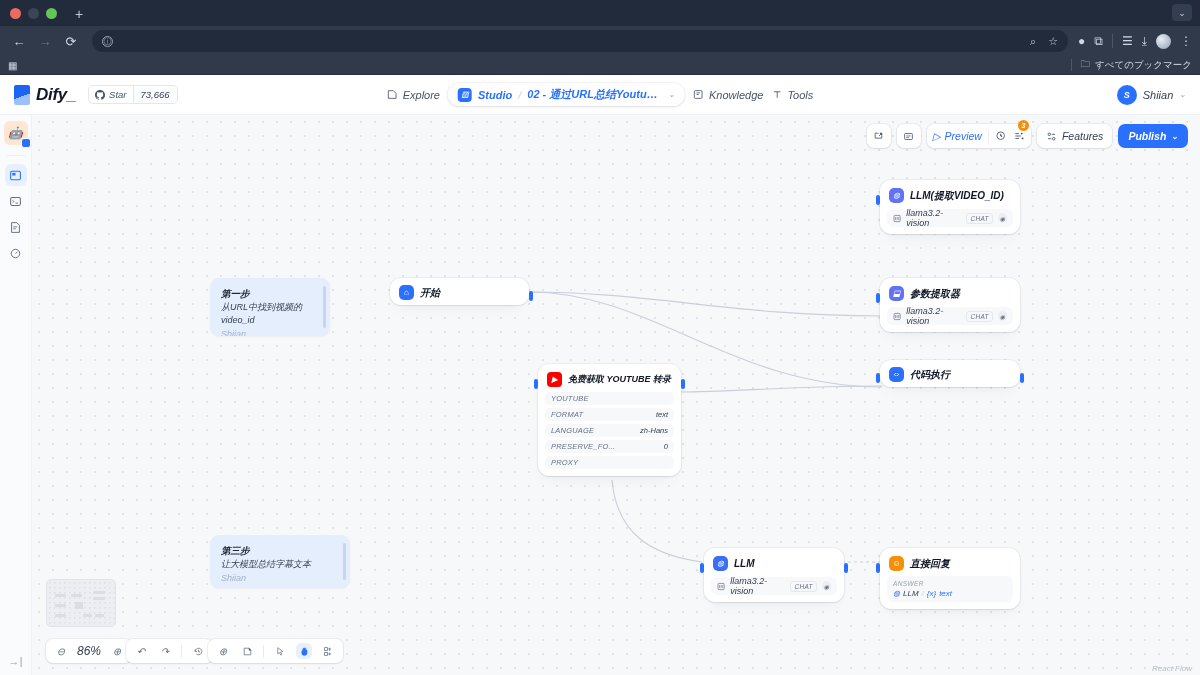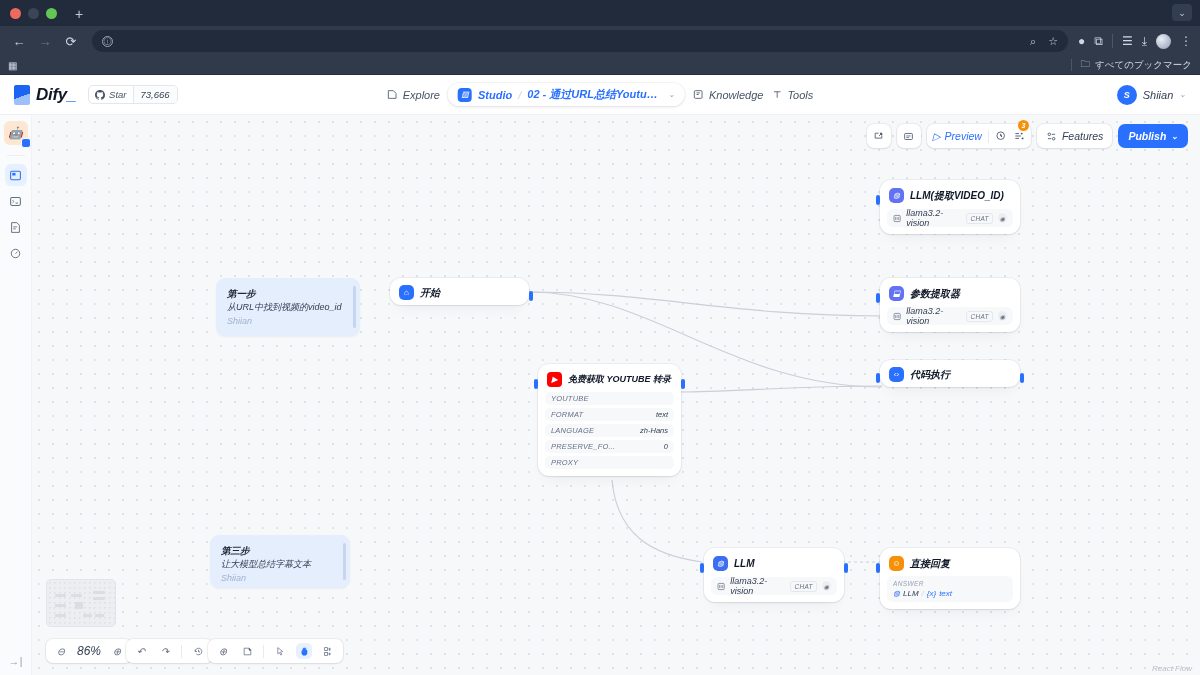--- a/index.html
+++ b/index.html
@@ -410,21 +410,21 @@
 
         <svg class="edges">
           <path d="M497,177 C600,177 720,160 850,120" stroke="#d0d5dd" stroke-width="1.2" fill="none" style="display:none"></path>
           <path d="M497,177 C620,177 700,272 850,272" stroke="#c9cfd9" stroke-width="1.1" fill="none"></path>
           <path d="M497,177 C620,177 700,201 850,201" stroke="#c9cfd9" stroke-width="1.1" fill="none"></path>
           <path d="M647,277 C700,277 760,271 850,271" stroke="#c9cfd9" stroke-width="1.1" fill="none"></path>
           <path d="M580,365 C585,420 620,440 670,447" stroke="#c9cfd9" stroke-width="1.1" fill="none"></path>
           <path d="M810,447 C825,447 840,447 855,447" stroke="#c9cfd9" stroke-width="1.1" fill="none" stroke-dasharray="3 3"></path>
         </svg>
 
-        <div class="note" style="left:184px; top:163px; width:144px; height:58px;">
+        <div class="note" style="left:178px; top:163px; width:120px; height:58px;">
           <div class="note-title">第一步</div>
           <div class="note-body">从URL中找到视频的video_id</div>
           <div class="note-author">Shiian</div>
           <div class="note-scroll"></div>
         </div>
         <div class="note" style="left:178px; top:420px; width:140px; height:53px;">
           <div class="note-title">第三步</div>
           <div class="note-body">让大模型总结字幕文本</div>
           <div class="note-author">Shiian</div>
           <div class="note-scroll"></div>

